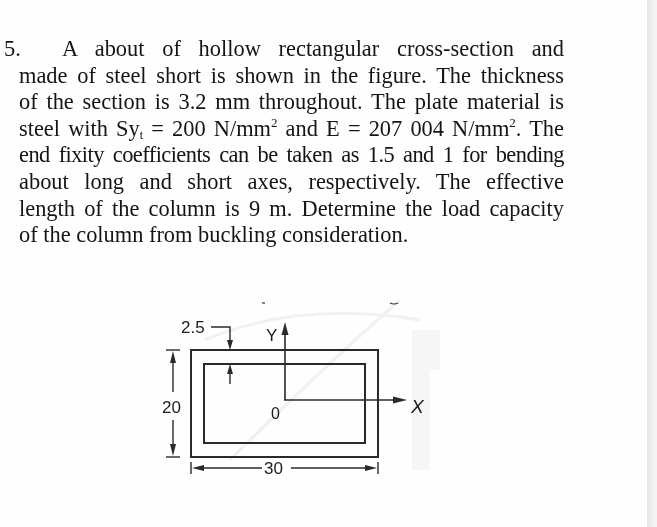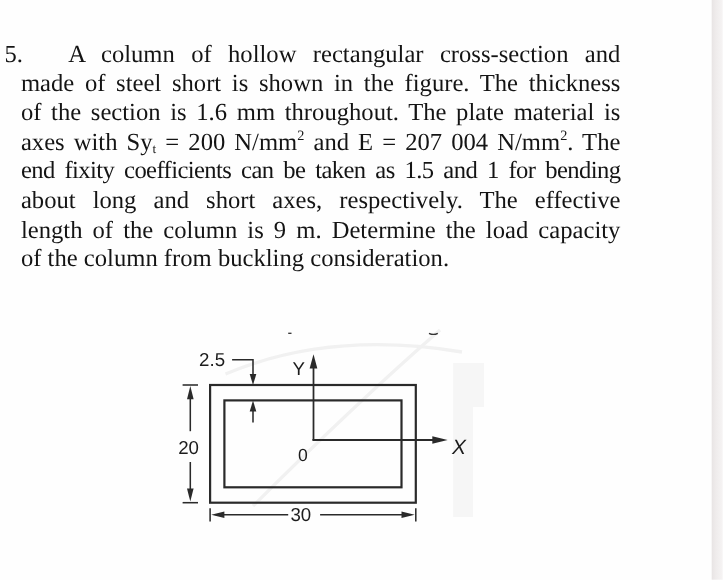--- a/index.html
+++ b/index.html
@@ -33,24 +33,24 @@
     sup { font-size: 13px; vertical-align: 9px; line-height: 0; }
     .figure { position: absolute; left: 0; top: 0; width: 647px; height: 527px; }
     .figure text { font-family: "Liberation Sans", "DejaVu Sans", sans-serif; fill: #1c1c1c; }
   </style>
 </head>
 <body>
 
 <div class="page">
   <div class="problem">
     <span class="num">5.</span>
-    <div class="line first" style="top:0px">A column of hollow rectangular cross-section and</div>
+    <div class="line first" style="top:0px">A about of hollow rectangular cross-section and</div>
     <div class="line" style="top:26.6px">made of steel short is shown in the figure. The thickness</div>
-    <div class="line" style="top:53.2px">of the section is 1.6 mm throughout. The plate material is</div>
-    <div class="line" style="top:79.8px"><span>axes with Sy</span><sub>t</sub><span> = 200 N/mm</span><sup>2</sup><span> and E = 207 004 N/mm</span><sup>2</sup><span>. The</span></div>
+    <div class="line" style="top:53.2px">of the section is 3.2 mm throughout. The plate material is</div>
+    <div class="line" style="top:79.8px"><span>steel with Sy</span><sub>t</sub><span> = 200 N/mm</span><sup>2</sup><span> and E = 207 004 N/mm</span><sup>2</sup><span>. The</span></div>
     <div class="line l5" style="top:106.4px">end fixity coefficients can be taken as 1.5 and 1 for bending</div>
     <div class="line" style="top:133px">about long and short axes, respectively. The effective</div>
     <div class="line" style="top:159.6px">length of the column is 9 m. Determine the load capacity</div>
     <div class="line last" style="top:186.2px">of the column from buckling consideration.</div>
   </div>
 
   <svg class="figure" viewBox="0 0 647 527">
 
     <g stroke="#f1f1f1" fill="none" stroke-width="3">
       <path d="M205 340 Q300 300 420 320"></path>

